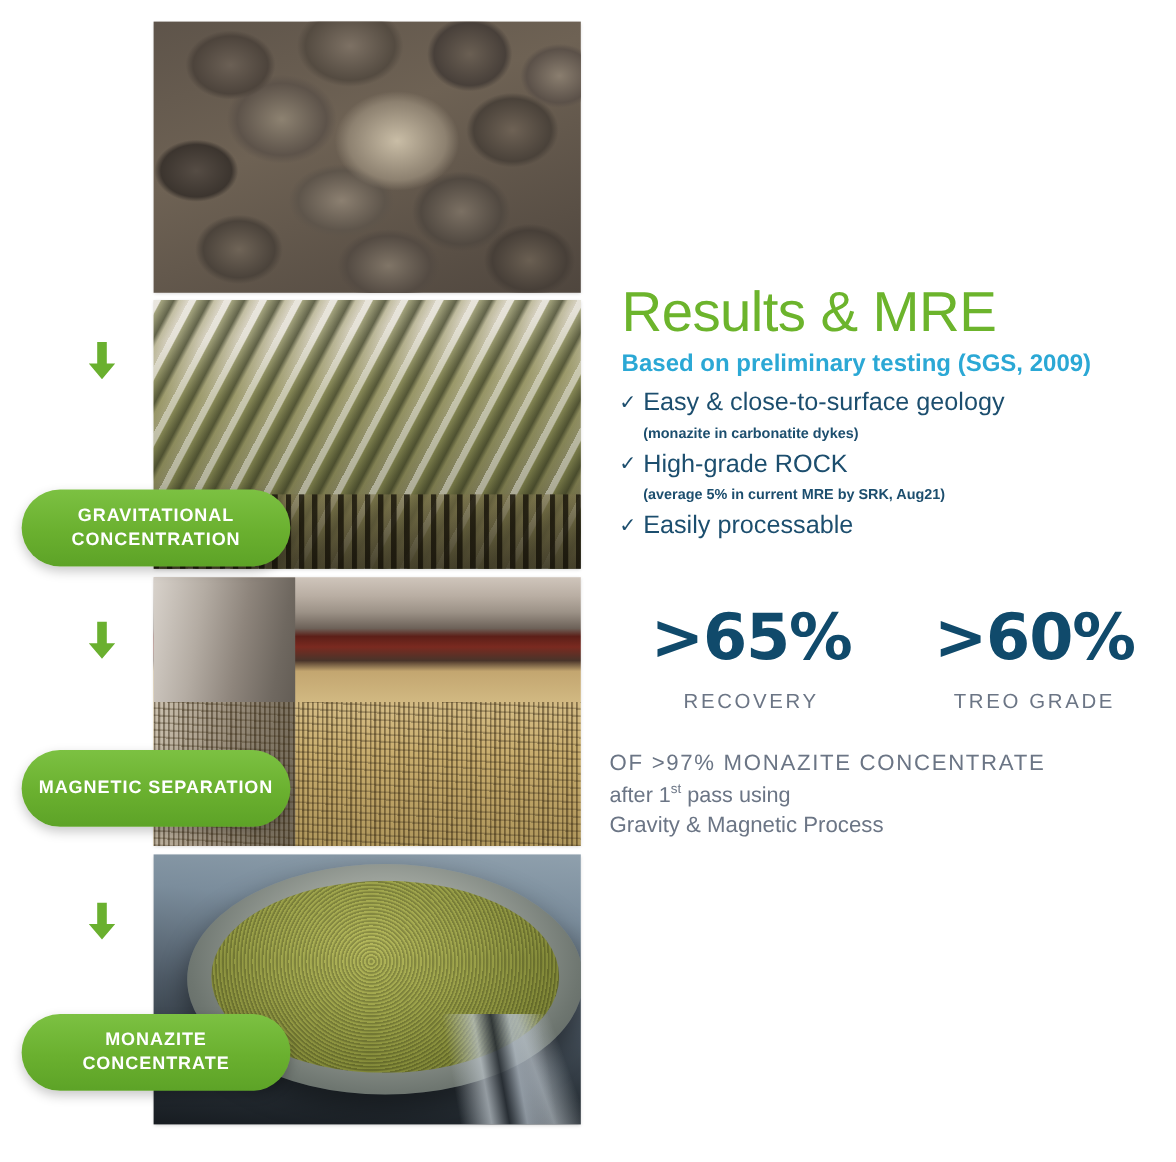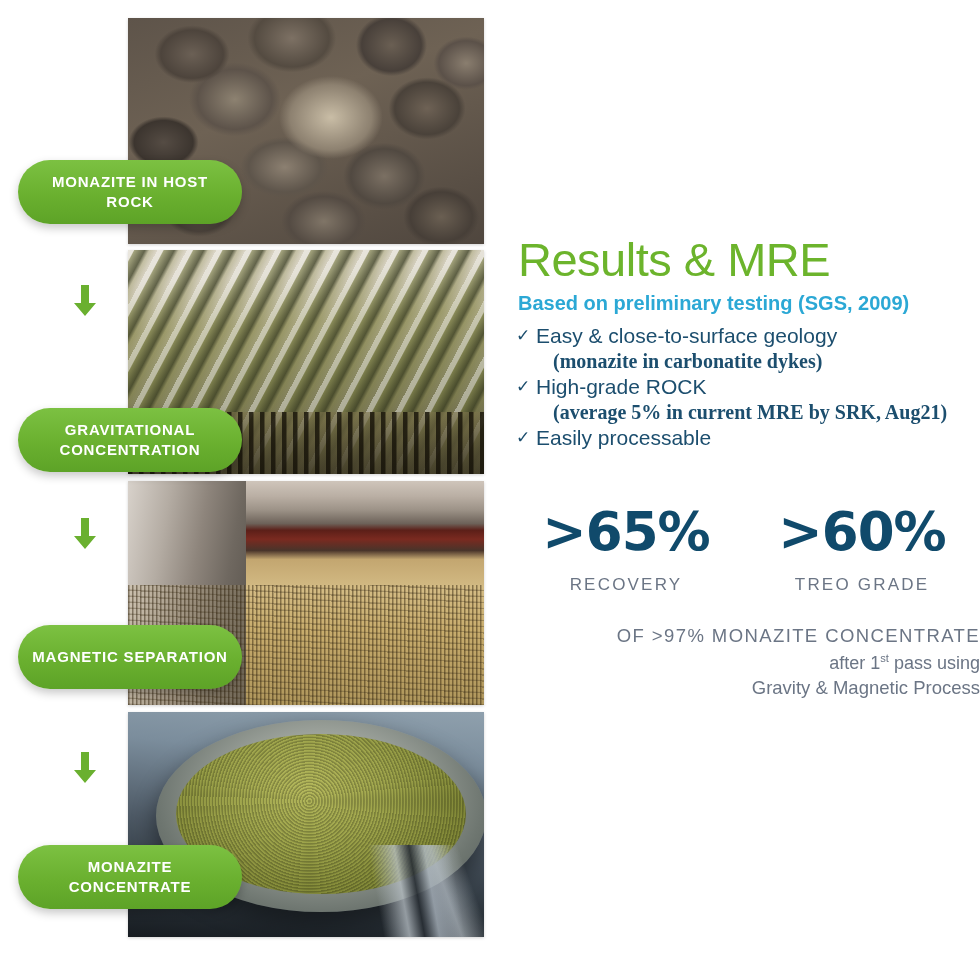--- a/index.html
+++ b/index.html
@@ -242,26 +242,25 @@
     line-height: 27px;
     color: #1C4E6E;
   }
   .bullet-main {
     font-size: 21px;
     line-height: 27px;
     color: #1C4E6E;
     font-weight: 400;
   }
   .bullet-sub {
-    font-size: 20px;
+    font-size: 12px;
     line-height: 24px;
     color: #1C4E6E;
-    margin-left: 37px;
+    margin-left: 20px;
     font-weight: bold;
-    font-family: Liberation Serif, serif;
   }
 
   
   .stats {
     position: absolute;
     left: 0;
     top: 505px;
     width: 472px;
     display: flex;
     justify-content: space-around;
@@ -283,21 +282,21 @@
     font-size: 17px;
     letter-spacing: 2.2px;
     color: #6B7585;
   }
 
   .footnote {
     position: absolute;
     left: 0;
     top: 625px;
     width: 472px;
-    text-align: right;
+    text-align: left;
     color: #6B7585;
   }
   .footnote-line1 {
     font-size: 18.5px;
     letter-spacing: 1.4px;
   }
   .footnote-line2 {
     font-size: 18px;
     margin-top: 5px;
   }
@@ -316,21 +315,20 @@
     <div class="photo photo-rock"></div>
     <div class="photo photo-gravity"></div>
     <div class="photo photo-magnetic"></div>
     <div class="photo photo-concentrate">
       <div class="jar-rim"></div>
       <div class="jar-fill"></div>
       <div class="jar-clasp"></div>
     </div>
   </div>
 
-  <div class="pill pill-1">MONAZITE IN HOST ROCK</div>
   <div class="pill pill-2">GRAVITATIONAL CONCENTRATION</div>
   <div class="pill pill-3">MAGNETIC SEPARATION</div>
   <div class="pill pill-4">MONAZITE CONCENTRATE</div>
 
   <svg class="arrow arrow-1" viewBox="0 0 24 32">
     <path d="M8 0 H16 V18 H23 L12 31 L1 18 H8 Z" fill="#6AB02F"></path>
   </svg>
   <svg class="arrow arrow-2" viewBox="0 0 24 32">
     <path d="M8 0 H16 V18 H23 L12 31 L1 18 H8 Z" fill="#6AB02F"></path>
   </svg>

